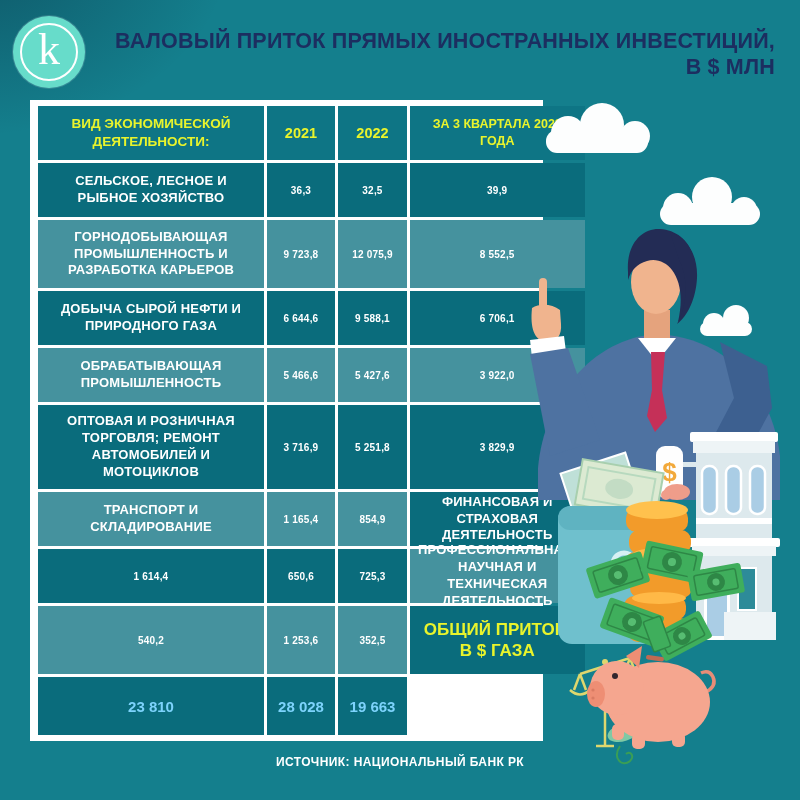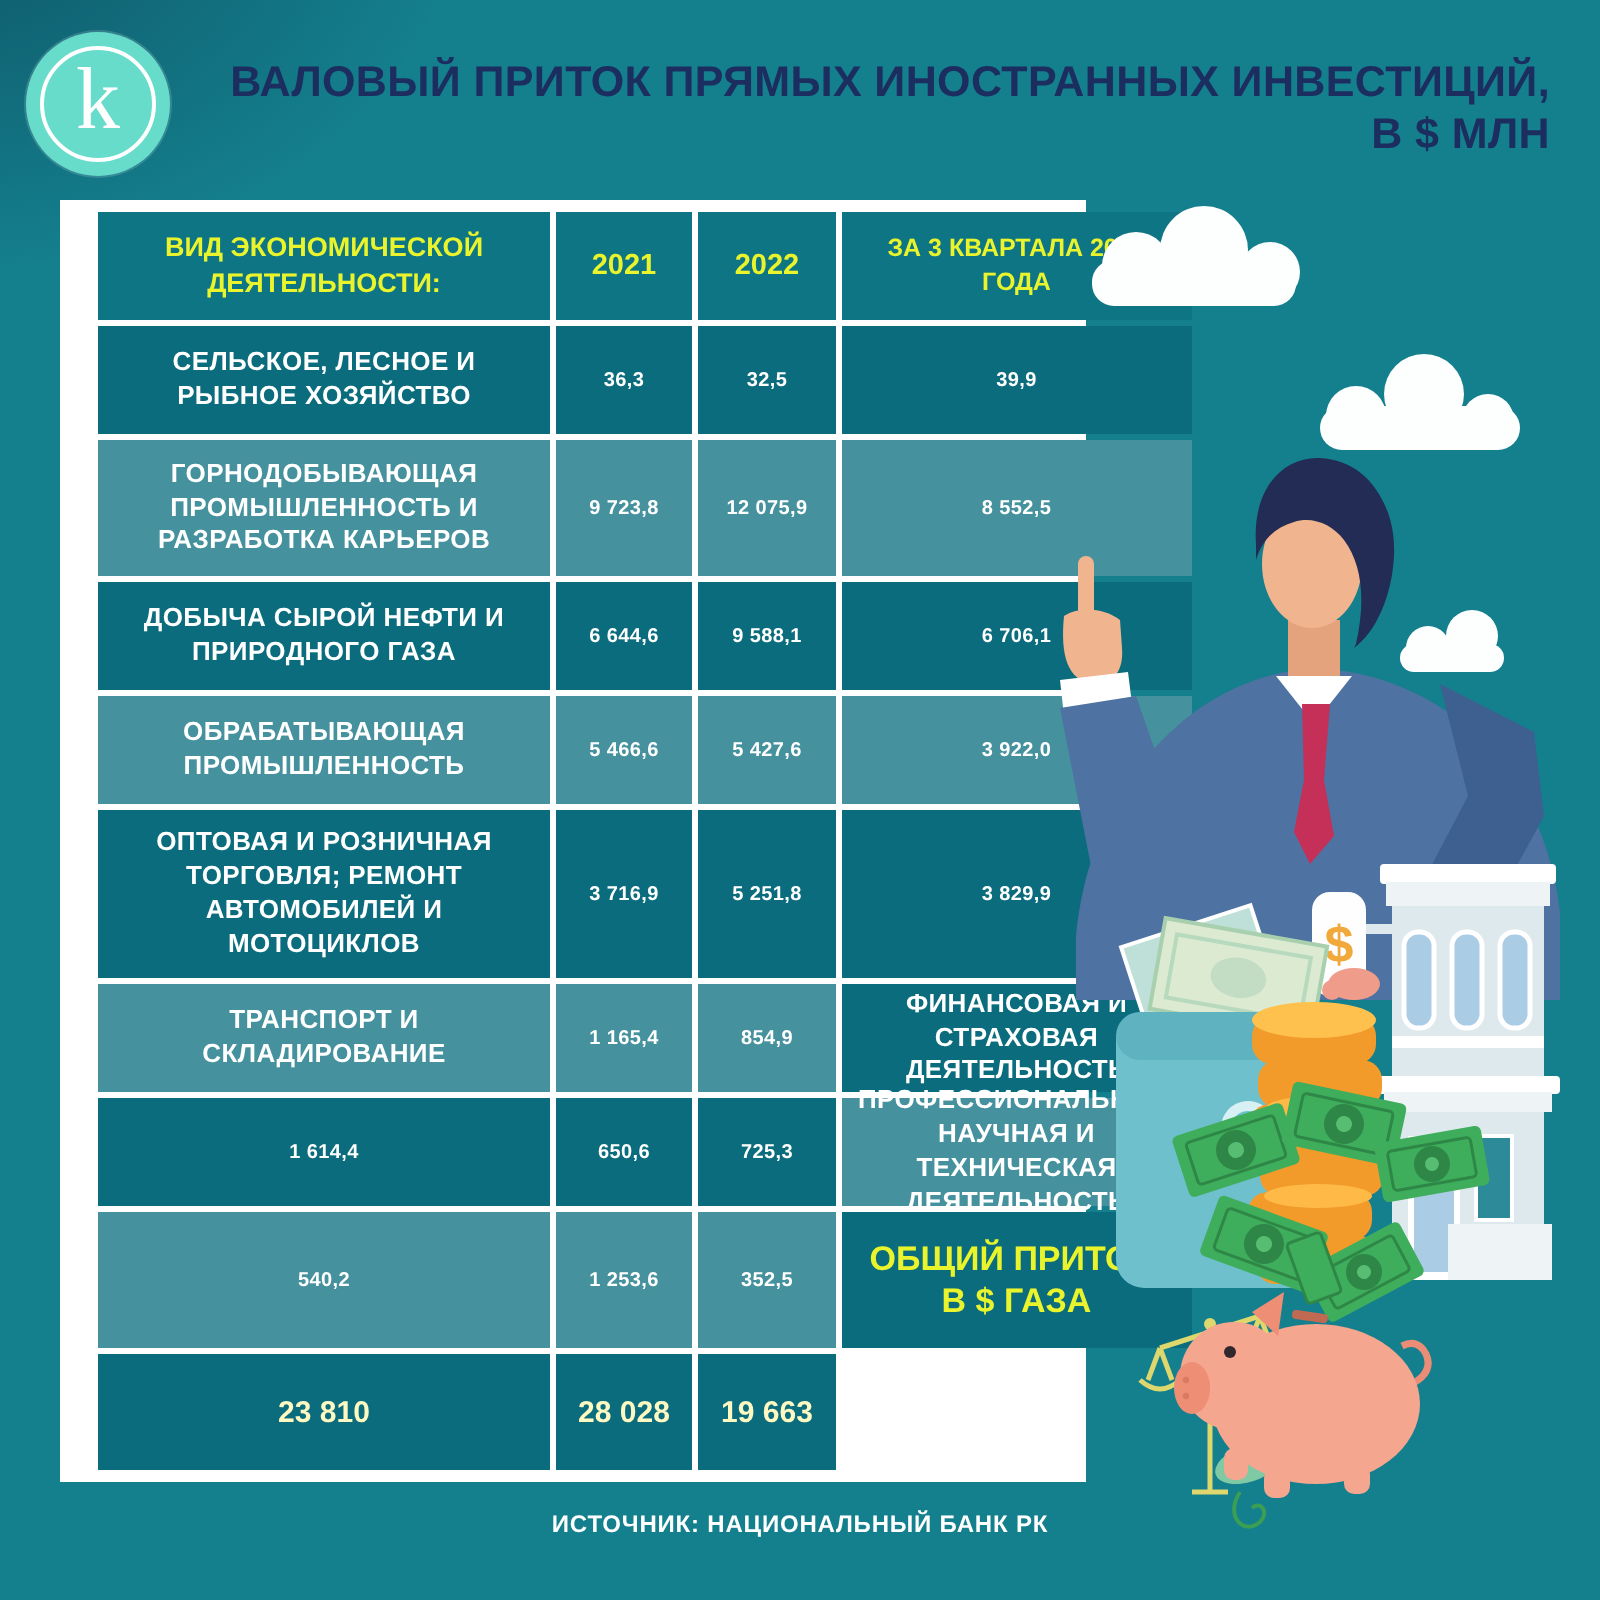--- a/index.html
+++ b/index.html
@@ -30,40 +30,40 @@
   }
   
   .title {
     position:absolute; left:95px; right:25px; top:28px;
     text-align:right; color:#1c2e60; font-weight:700;
     font-size:21.5px; line-height:1.23; letter-spacing:0.2px;
   }
   
   .fdi-table {
     position:absolute; left:30px; top:100px; width:513px;
-    background:#ffffff; padding:6px 19px;
+    background:#ffffff; padding:6px 8px;
     display:grid;
     grid-template-columns: 226px 68px 69px 1fr;
     grid-template-rows: 54px 54px 68px 54px 54px 84px 54px 54px 68px 58px;
     gap:3px;
   }
   .cell {
     display:flex; flex-direction:column; align-items:center; justify-content:center;
     text-align:center; color:#ffffff; padding:2px 8px;
   }
   .cell.dark  { background:#0a6c7c; }
   .cell.light { background:#45929e; }
   .cell.head  { background:#0e7585; }
   .lbl { font-size:13px; font-weight:700; line-height:1.3; letter-spacing:0.2px; }
   .val { font-size:10px; font-weight:700; letter-spacing:0.2px; }
   .hdr-label { color:#e9f42c; font-size:13.5px; font-weight:700; line-height:1.35; }
   .hdr-year  { color:#e9f42c; font-size:14.5px; font-weight:700; }
   .hdr-q     { color:#e9f42c; font-size:12.5px; font-weight:700; line-height:1.35; }
   .tot-lbl   { color:#e9f42c; font-size:17px; font-weight:700; line-height:1.25; }
-  .tot-val   { color:#fef9c3; font-size:15px; font-weight:700; }
+  .tot-val   { color:#7dd3fc; font-size:15px; font-weight:700; }
   
   .source {
     position:absolute; left:0; right:0; top:755px; text-align:center;
     color:#ffffff; font-weight:700; font-size:12px; letter-spacing:0.4px;
   }
   
   .illustration { position:absolute; left:520px; top:100px; width:280px; height:700px; }
 </style>
 </head>
 <body>

